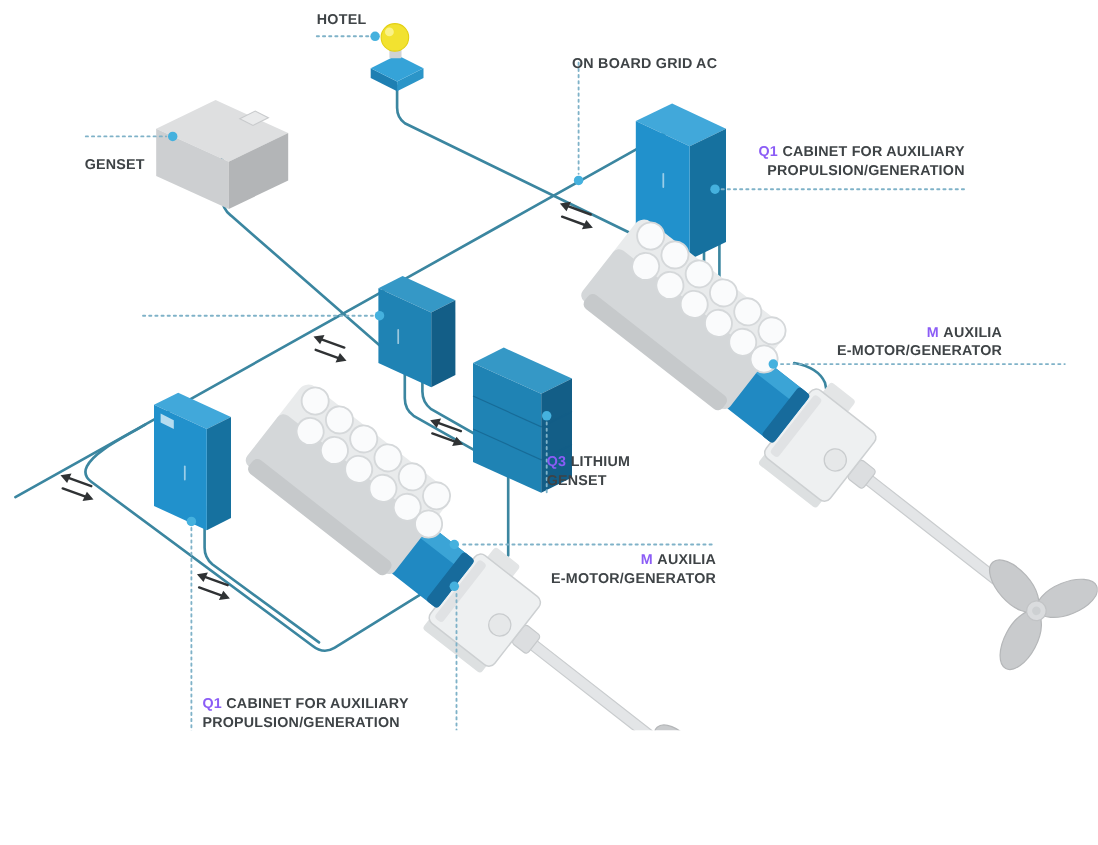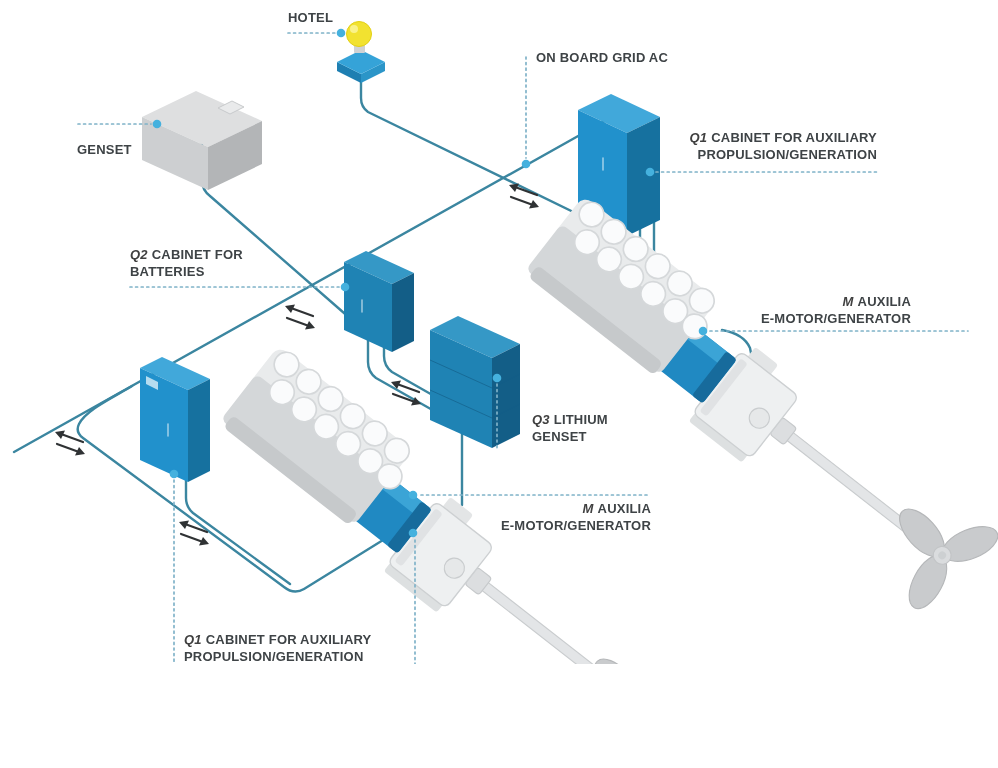--- a/index.html
+++ b/index.html
@@ -2,21 +2,21 @@
 <html><head>
 <meta charset="utf-8">
 <style>
   html,body{margin:0;padding:0;background:#ffffff;}
   #stage{position:relative;width:998px;height:664px;background:#ffffff;overflow:hidden;
          font-family:"Liberation Sans",sans-serif;}
   #stage svg{position:absolute;left:0;top:0;}
   .lbl{position:absolute;font:700 13px/17px "Liberation Sans",sans-serif;color:#3E4346;
        letter-spacing:.2px;white-space:nowrap;}
   .lbl.r{text-align:right;}
-  .acc{color:#404040;margin-right:4px;font-style:italic;}
+  .acc{color:#8b5cf6;margin-right:4px;}
   
   .busline{fill:none;stroke-width:2.4;stroke-linecap:round;stroke-linejoin:round;}
   .leaderline{fill:none;stroke-width:1.7;stroke-dasharray:2 3.6;stroke-linecap:round;}
   .cab-side{fill:#16719F;} .cab-top{fill:#41A8DA;}
   .bat-side{fill:#135E87;} .bat-top{fill:#3598C6;}
   .gen-top{fill:#DEDFE0;} .gen-side{fill:#B3B5B7;}
   .seam{fill:none;stroke:#135E87;stroke-opacity:.65;stroke-width:1;}
   .handle{stroke:#ffffff;stroke-opacity:.55;stroke-width:1.6;stroke-linecap:round;}
   .eng-top{fill:#E9EBEC;} .eng-front{fill:#D4D7D9;} .eng-skirt{fill:#C6C9CB;}
   .cyl{fill:#FAFBFC;stroke:#D5D8DA;stroke-width:1.5;}
@@ -193,35 +193,31 @@
 </svg>
 
 <div class="lbl" style="left:288px;top:9px">
   <span>HOTEL</span>
 </div>
 
 <div class="lbl" style="left:77px;top:141px">
   <span>GENSET</span>
 </div>
 
-<div class="lbl" style="left:536px;top:49px">
+<div class="lbl" style="left:520px;top:49px">
   <span>ON BOARD GRID AC</span>
 </div>
 
 <div class="lbl r" style="right:121px;top:129px">
   <div><span class="acc">Q1</span><span>CABINET FOR AUXILIARY</span></div>
   <div><span>PROPULSION/GENERATION</span></div>
 </div>
 
-<div class="lbl" style="left:130px;top:246px">
-  <div><span class="acc">Q2</span><span>CABINET FOR</span></div>
-  <div><span>BATTERIES</span></div>
-</div>
-
-<div class="lbl" style="left:532px;top:411px">
+
+<div class="lbl" style="left:497px;top:411px">
   <div><span class="acc">Q3</span><span>LITHIUM</span></div>
   <div><span>GENSET</span></div>
 </div>
 
 <div class="lbl r" style="right:87px;top:293px">
   <div><span class="acc">M</span><span>AUXILIA</span></div>
   <div><span>E-MOTOR/GENERATOR</span></div>
 </div>
 
 <div class="lbl r" style="right:347px;top:500px">

